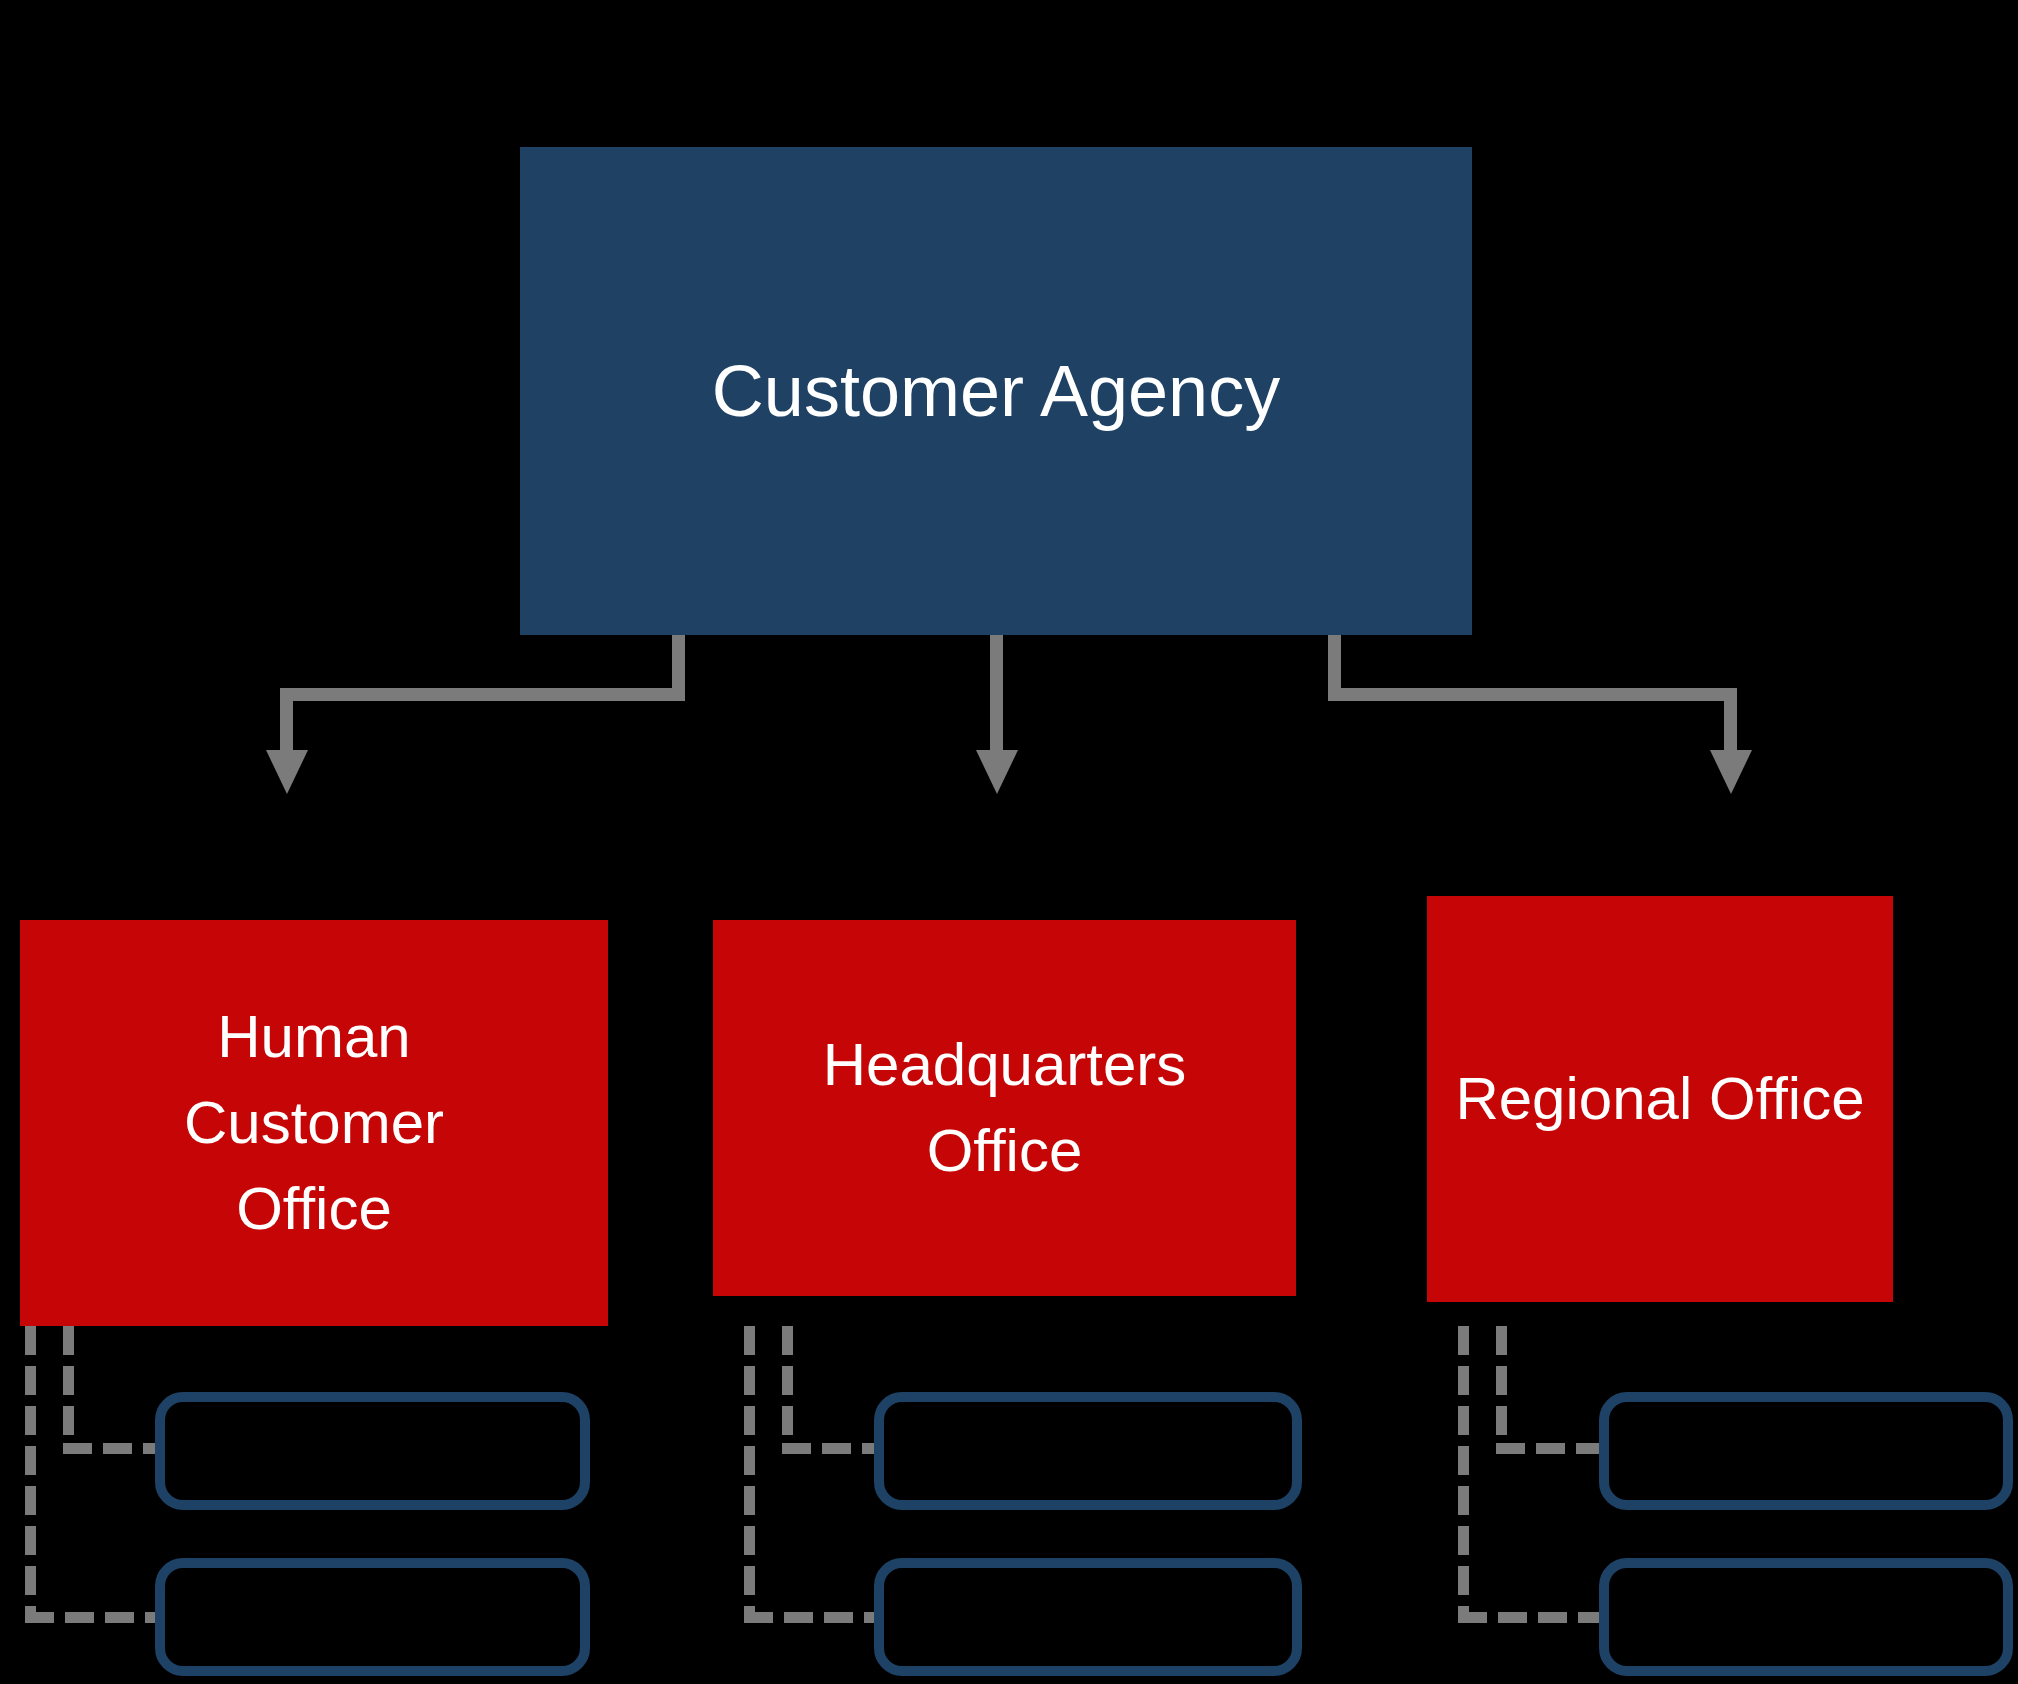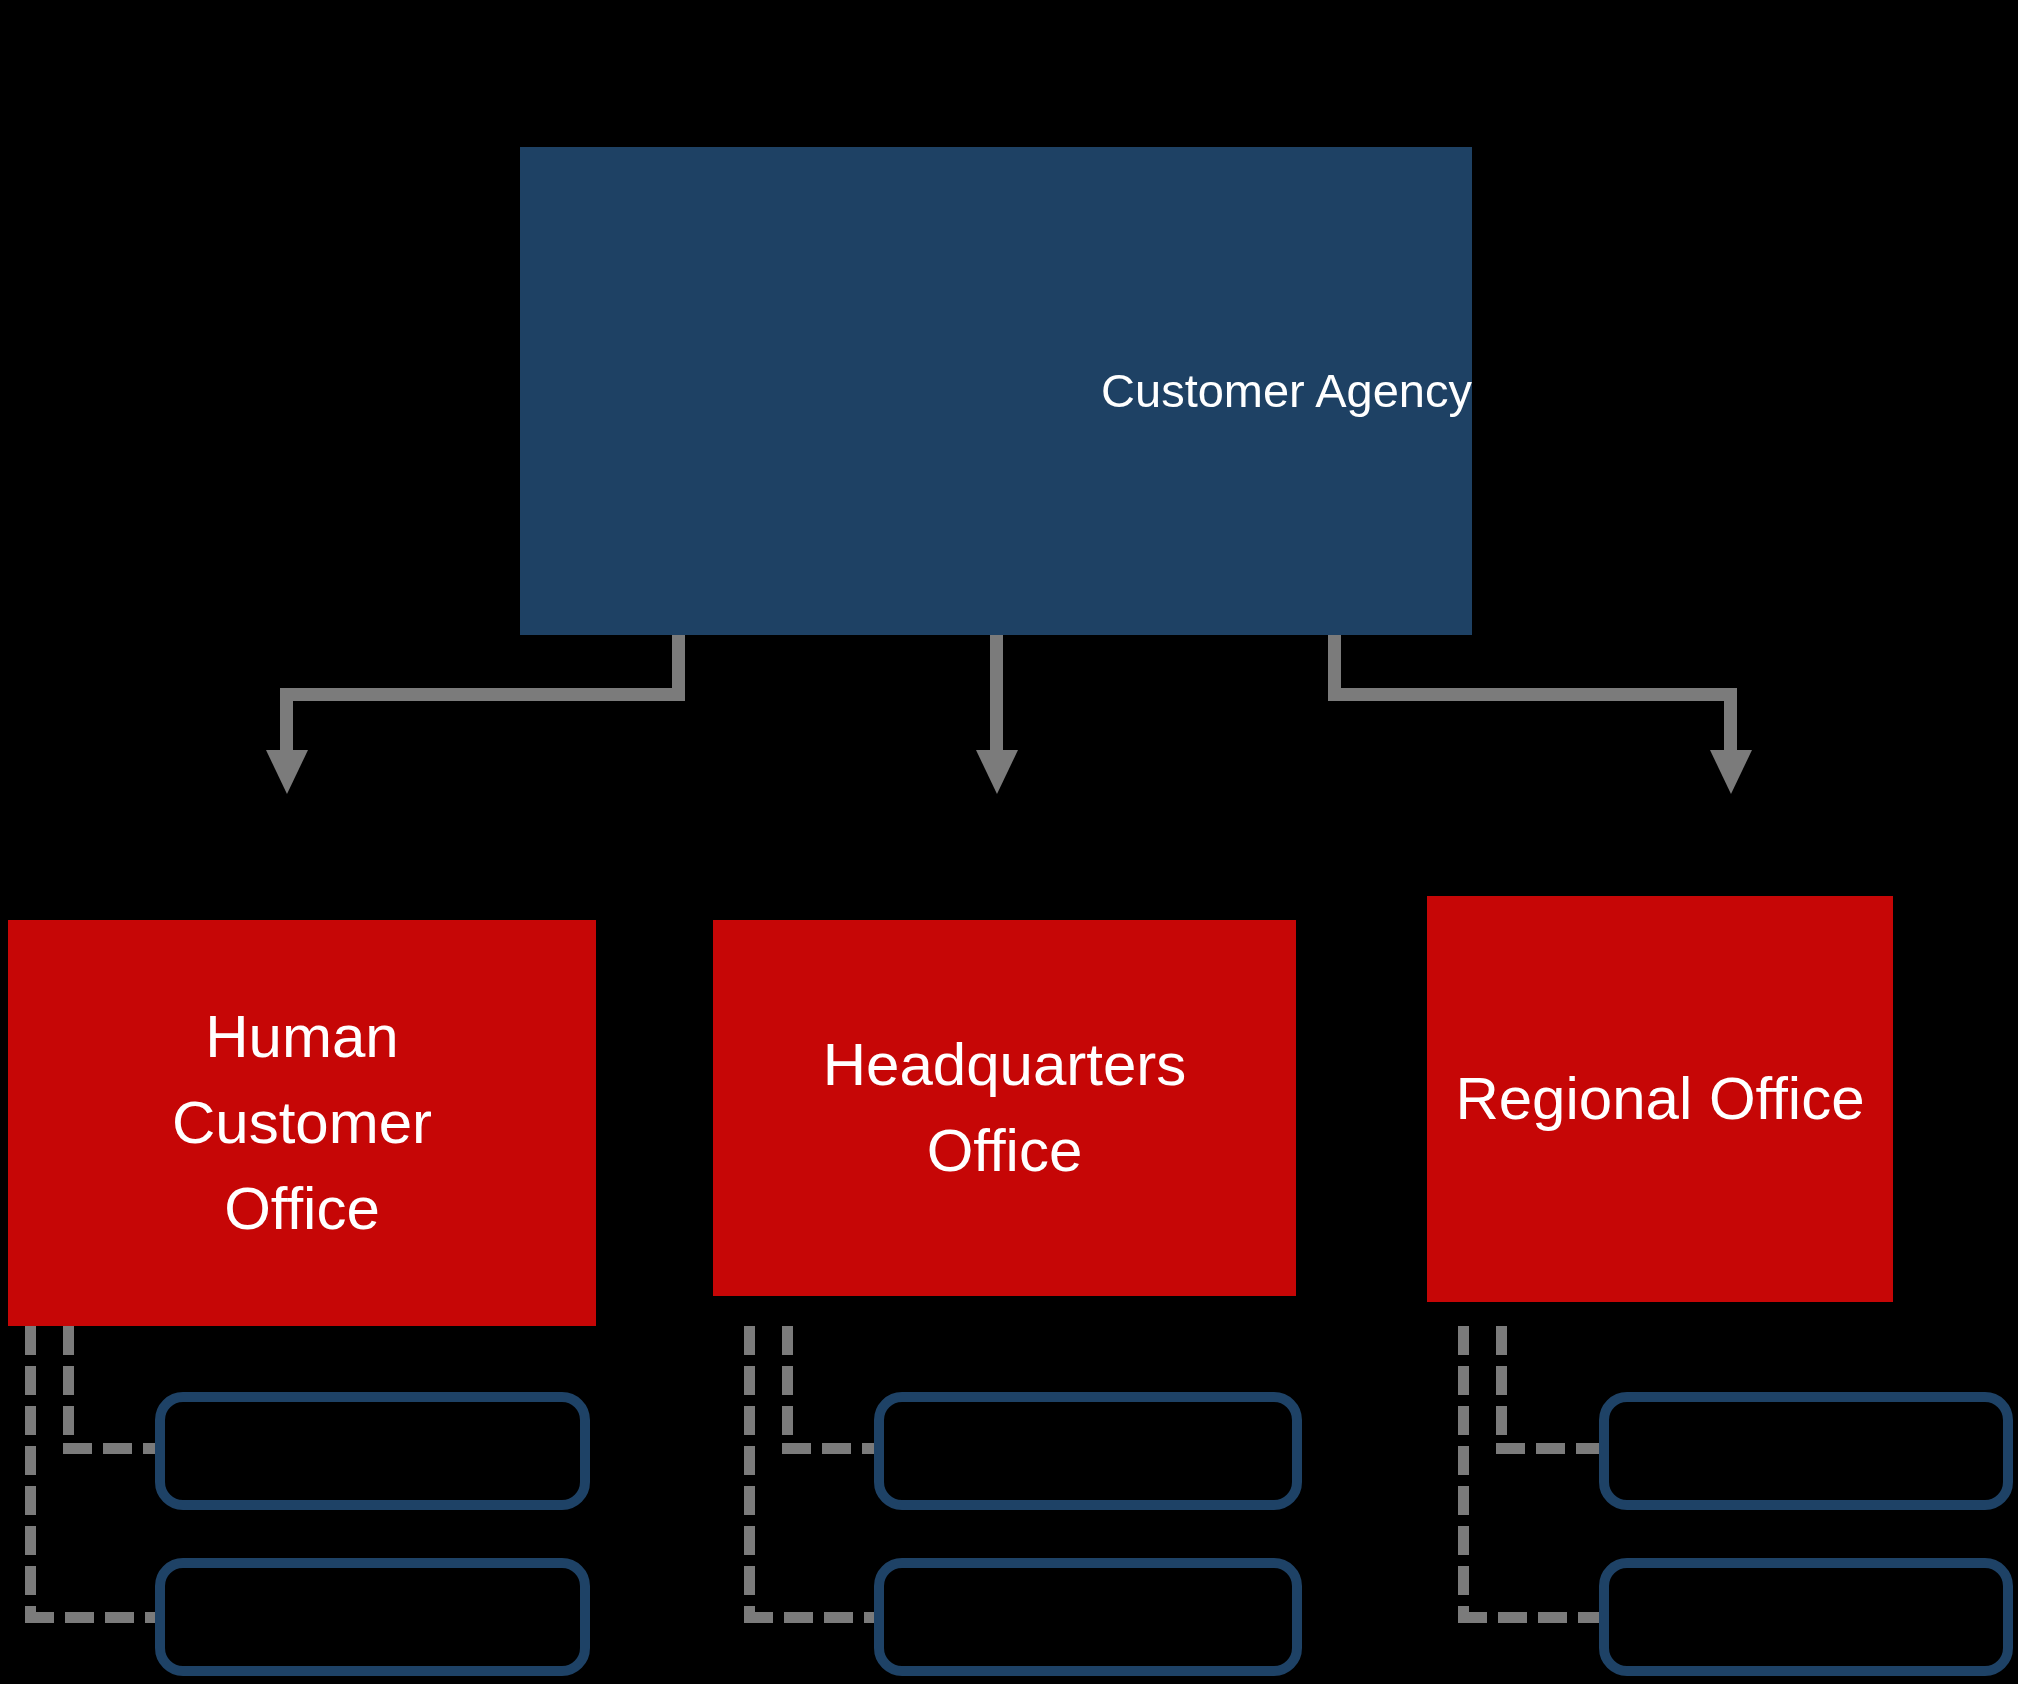--- a/index.html
+++ b/index.html
@@ -15,23 +15,22 @@
     position: absolute;
     display: flex;
     flex-direction: column;
     align-items: center;
     justify-content: center;
     text-align: center;
     color: var(--text-white, #ffffff);
   }
   .node-root {
     background: var(--node-blue, #1E4164);
-    font-size: 47px;
+    font-size: 72px;
     line-height: 1.2;
-    align-items: flex-end;
   }
   .node-office {
     background: var(--node-red, #C60606);
     font-size: 60px;
     line-height: 86px;
   }
   .seg { position: absolute; background: var(--connector-gray, #7B7B7B); }
   .arrowhead {
     position: absolute;
     width: 0; height: 0;
@@ -75,21 +74,21 @@
   <div class="arrowhead" style="left:266px; top:750px;"></div>
 
   <div class="seg" style="left:990px; top:635px; width:13px; height:117px;"></div>
   <div class="arrowhead" style="left:976px; top:750px;"></div>
 
   <div class="seg" style="left:1328px; top:635px; width:13px; height:66px;"></div>
   <div class="seg" style="left:1328px; top:688px; width:409px; height:13px;"></div>
   <div class="seg" style="left:1724px; top:701px; width:13px; height:51px;"></div>
   <div class="arrowhead" style="left:1710px; top:750px;"></div>
 
-  <div class="node node-office" style="left:8px; top:920px; width:588px; height:406px;">
+  <div class="node node-office" style="left:20px; top:920px; width:588px; height:406px;">
     <div>Human</div>
     <div>Customer</div>
     <div>Office</div>
   </div>
 
   <div class="node node-office" style="left:713px; top:920px; width:583px; height:376px;">
     <div>Headquarters</div>
     <div>Office</div>
   </div>
 

